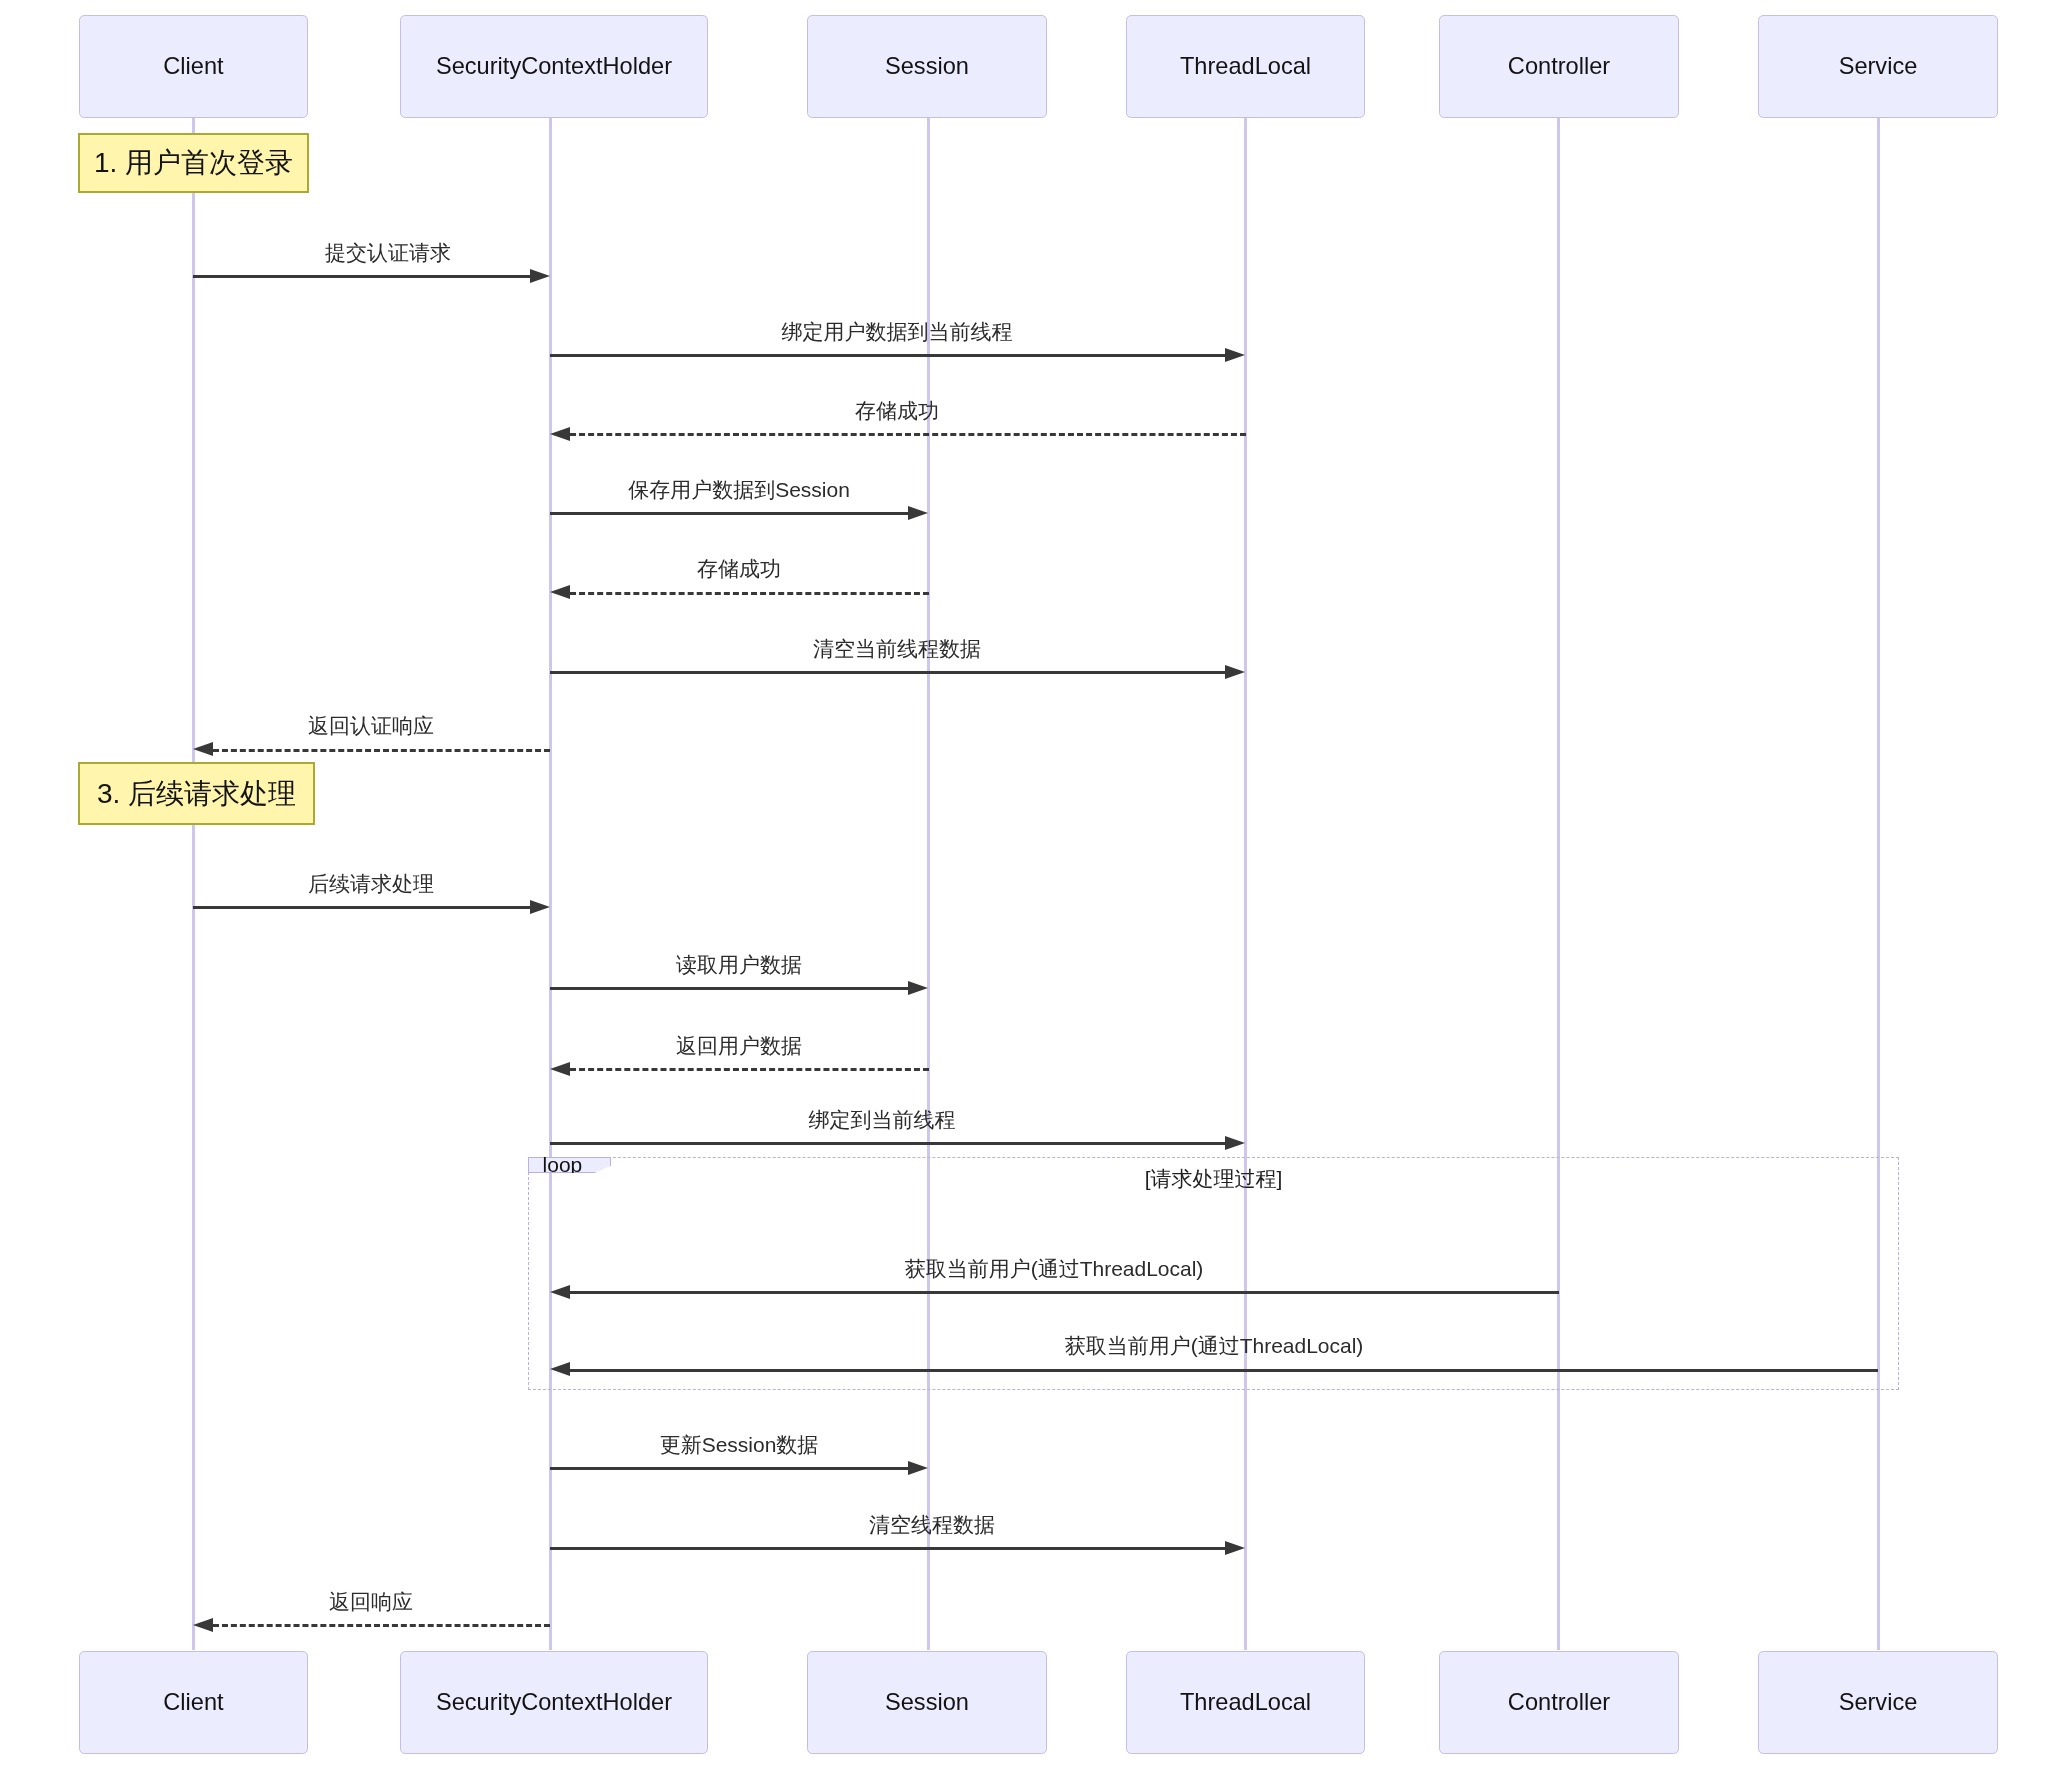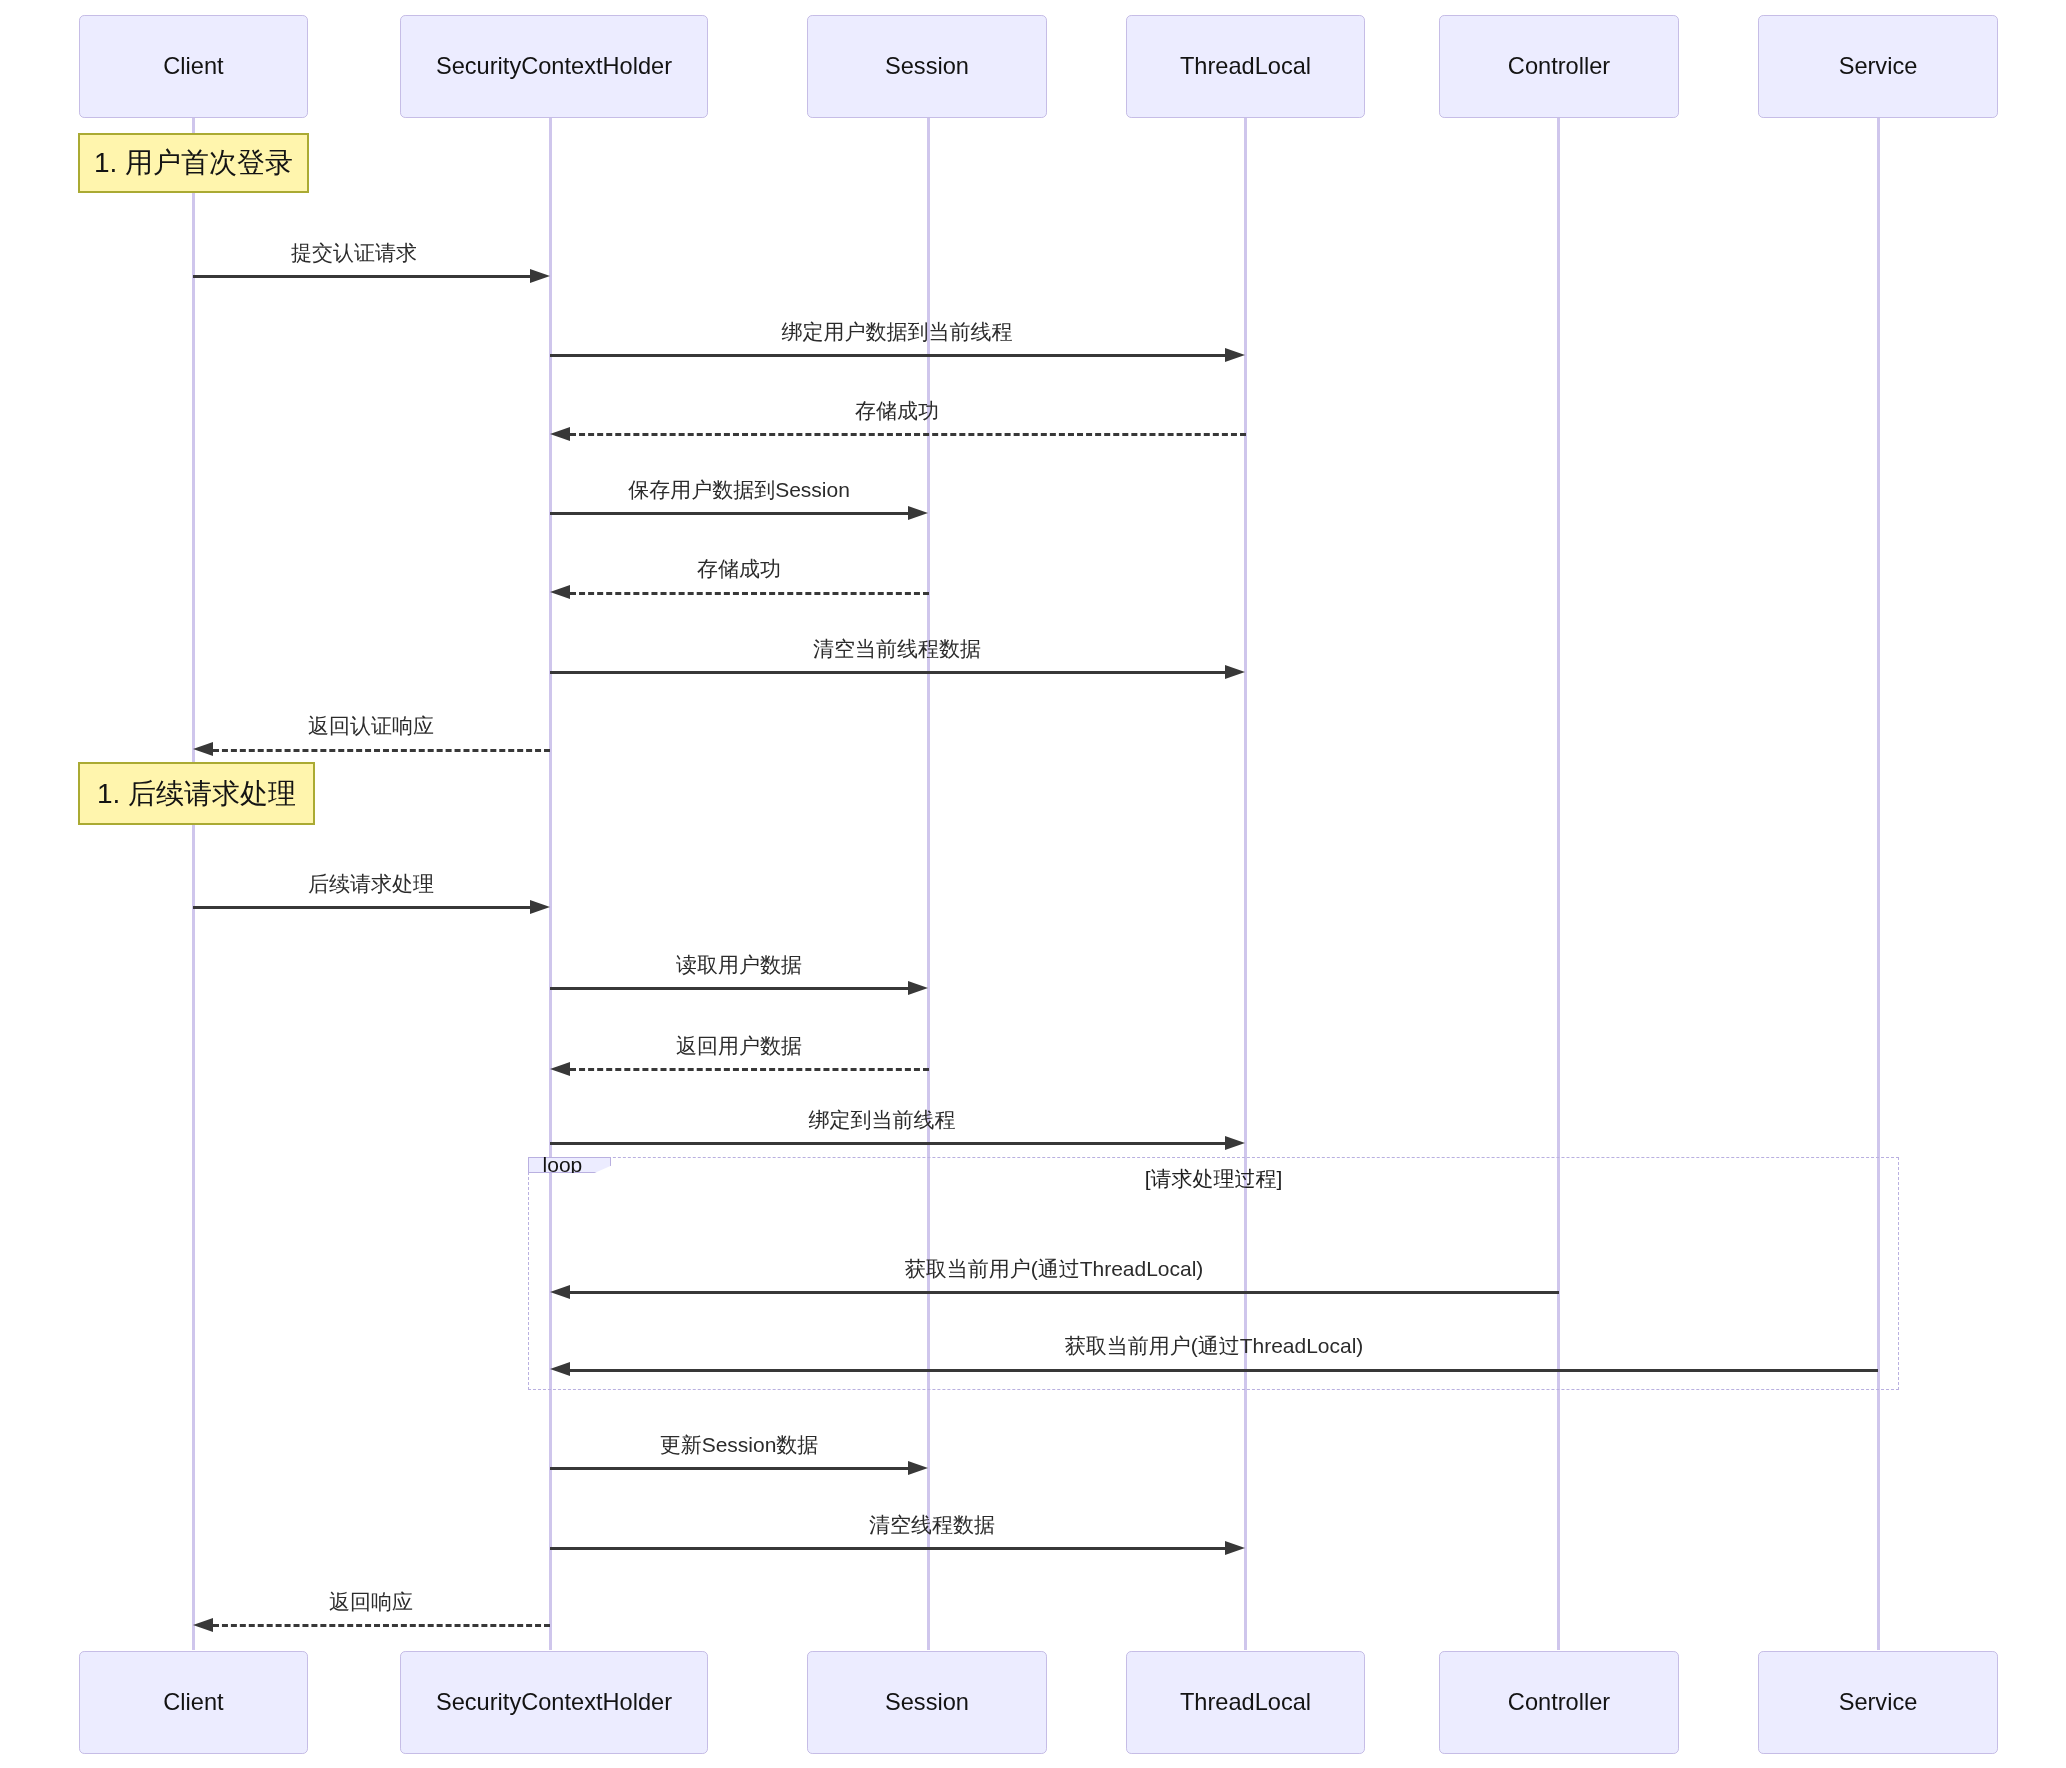--- a/index.html
+++ b/index.html
@@ -75,21 +75,21 @@
     <div class="lifeline" style="left: 549px; top: 117px; height: 1533px;"></div>
     <div class="lifeline" style="left: 927px; top: 117px; height: 1533px;"></div>
     <div class="lifeline" style="left: 1244px; top: 117px; height: 1533px;"></div>
     <div class="lifeline" style="left: 1557px; top: 117px; height: 1533px;"></div>
     <div class="lifeline" style="left: 1877px; top: 117px; height: 1533px;"></div>
     <div class="loop-frame" style="left: 528px; top: 1157px; width: 1371px; height: 233px;"></div>
     <div class="loop-cond" style="left: 528px; top: 1165px; width: 1371px;">[请求处理过程]</div>
     <div class="loop-label" style="left: 528px; top: 1157px; width: 83px; height: 16px;">loop</div>
     <div class="msg-line" style="left: 193px; top: 275px; width: 337px;"></div>
     <div class="ah right" style="left: 530px; top: 269px;"></div>
-    <div class="msg-label" style="left: 354px; top: 239px;">提交认证请求</div>
+    <div class="msg-label" style="left: 388px; top: 239px;">提交认证请求</div>
     <div class="msg-line" style="left: 550px; top: 354px; width: 676px;"></div>
     <div class="ah right" style="left: 1225px; top: 348px;"></div>
     <div class="msg-label" style="left: 897px; top: 318px;">绑定用户数据到当前线程</div>
     <div class="msg-line dashed" style="left: 570px; top: 433px; width: 676px;"></div>
     <div class="ah left" style="left: 550px; top: 427px;"></div>
     <div class="msg-label" style="left: 897px; top: 397px;">存储成功</div>
     <div class="msg-line" style="left: 550px; top: 512px; width: 359px;"></div>
     <div class="ah right" style="left: 908px; top: 506px;"></div>
     <div class="msg-label" style="left: 739px; top: 476px;">保存用户数据到Session</div>
     <div class="msg-line dashed" style="left: 570px; top: 592px; width: 359px;"></div>
@@ -122,21 +122,21 @@
     <div class="msg-line" style="left: 550px; top: 1467px; width: 359px;"></div>
     <div class="ah right" style="left: 908px; top: 1461px;"></div>
     <div class="msg-label" style="left: 739px; top: 1431px; text-align: center;">更新Session数据</div>
     <div class="msg-line" style="left: 550px; top: 1547px; width: 676px;"></div>
     <div class="ah right" style="left: 1225px; top: 1541px;"></div>
     <div class="msg-label" style="left: 897px; top: 1511px; margin-left: 35px;">清空线程数据</div>
     <div class="msg-line dashed" style="left: 213px; top: 1624px; width: 337px;"></div>
     <div class="ah left" style="left: 193px; top: 1618px;"></div>
     <div class="msg-label" style="left: 371px; top: 1588px;">返回响应</div>
     <div class="note" style="left: 78px; top: 133px; width: 231px; height: 60px;">1. 用户首次登录</div>
-    <div class="note" style="left: 78px; top: 762px; width: 237px; height: 63px;">1. 后续请求处理</div>
+    <div class="note" style="left: 78px; top: 762px; width: 237px; height: 63px;">3. 后续请求处理</div>
     <div class="actor" style="left: 79px; top: 14.7px; width: 229px; height: 103px;">Client</div>
     <div class="actor" style="left: 79px; top: 1651px; width: 229px; height: 103px;">Client</div>
     <div class="actor" style="left: 400px; top: 14.7px; width: 308px; height: 103px;">SecurityContextHolder</div>
     <div class="actor" style="left: 400px; top: 1651px; width: 308px; height: 103px;">SecurityContextHolder</div>
     <div class="actor" style="left: 807px; top: 14.7px; width: 240px; height: 103px;">Session</div>
     <div class="actor" style="left: 807px; top: 1651px; width: 240px; height: 103px;">Session</div>
     <div class="actor" style="left: 1126px; top: 14.7px; width: 239px; height: 103px;">ThreadLocal</div>
     <div class="actor" style="left: 1126px; top: 1651px; width: 239px; height: 103px;">ThreadLocal</div>
     <div class="actor" style="left: 1439px; top: 14.7px; width: 240px; height: 103px;">Controller</div>
     <div class="actor" style="left: 1439px; top: 1651px; width: 240px; height: 103px;">Controller</div>

